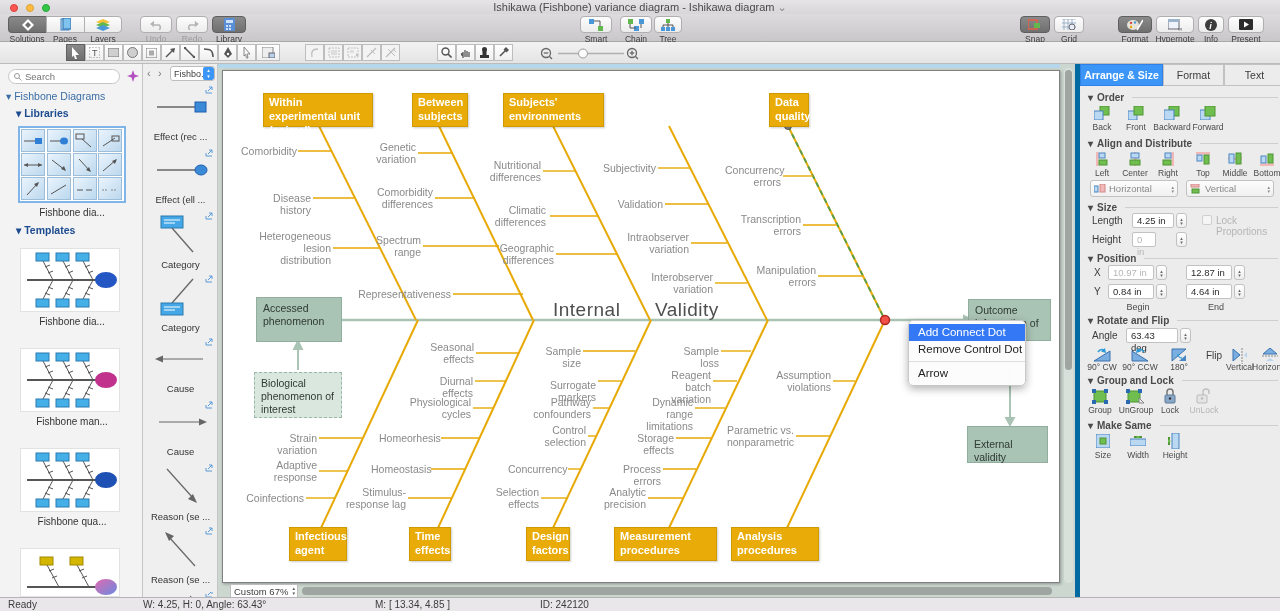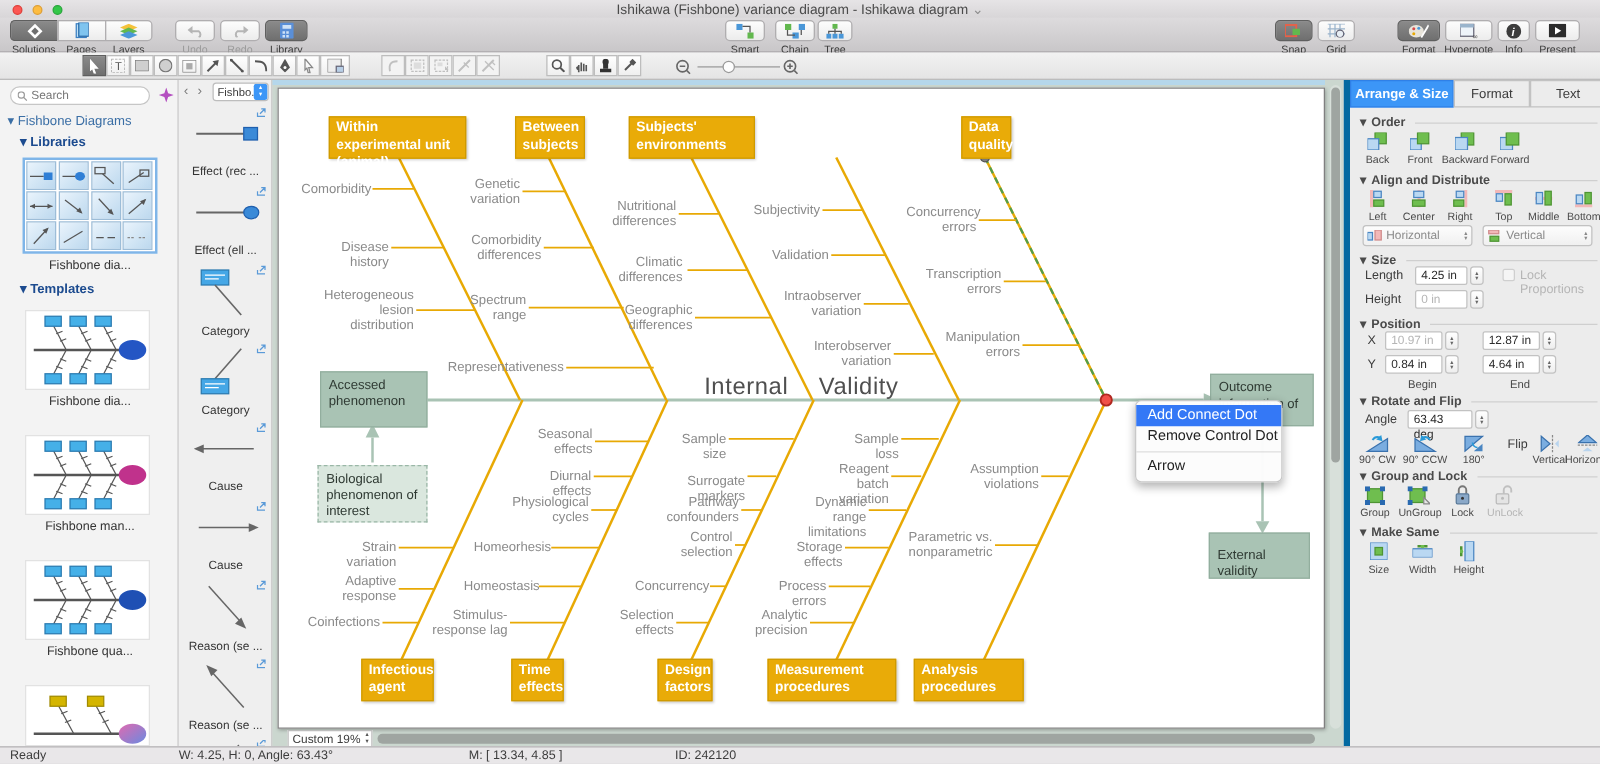--- a/index.html
+++ b/index.html
@@ -751,21 +751,21 @@
 
         <line x1="75" y1="299" x2="75" y2="279" stroke="#a9c3b4" stroke-width="2"></line>
         <polygon points="69.5,279 75,268 80.5,279" fill="#a9c3b4"></polygon>
         <line x1="787" y1="272" x2="787" y2="346" stroke="#a9c3b4" stroke-width="2"></line>
         <polygon points="781.5,346 787,356 792.5,346" fill="#a9c3b4"></polygon>
 
         <circle cx="565" cy="55" r="3.5" fill="#8a8a8a" stroke="#555"></circle>
         <circle cx="662" cy="249" r="4.5" fill="#f05048" stroke="#b02820" stroke-width="1.5"></circle>
       </svg>
 
-      <div class="spinelbl" style="left:330px;top:228px;width:88px;text-align:center">Internal</div>
+      <div class="spinelbl" style="left:330px;top:228px;width:88px;text-align:left">Internal</div>
       <div class="spinelbl" style="left:432px;top:228px;width:100px">Validity</div>
 
       <div class="cat" style="left:40px;top:22px;width:110px">Within experimental unit (animal)</div>
       <div class="cat" style="left:189px;top:22px;width:56px">Between subjects</div>
       <div class="cat" style="left:280px;top:22px;width:101px">Subjects' environments</div>
       <div class="cat" style="left:546px;top:22px;width:40px">Data quality</div>
 
       <div class="cat" style="left:66px;top:456px;width:58px">Infectious agent</div>
       <div class="cat" style="left:186px;top:456px;width:42px">Time effects</div>
       <div class="cat" style="left:303px;top:456px;width:44px">Design factors</div>
@@ -824,21 +824,21 @@
       <div class="mi hl">Add Connect Dot</div>
       <div class="mi">Remove Control Dot</div>
       <div class="msep"></div>
       <div class="mi">Arrow</div>
     </div>
 
     <div id="vscroll">
         <div id="vthumb"></div>
       </div>
     <div id="canvasbottom">
-      <div id="zoomsel"><span>Custom 19%</span><span class="abs" style="right:2px;top:1px;font-size:5px;color:#555;line-height:5px;text-align:center">▴<br>▾</span></div>
+      <div id="zoomsel"><span>Custom 67%</span><span class="abs" style="right:2px;top:1px;font-size:5px;color:#555;line-height:5px;text-align:center">▴<br>▾</span></div>
       <div id="hthumb"></div>
     </div>
   </div>
 
   <div id="inspector">
     <div class="tab active" style="left:0;width:83px">Arrange &amp; Size</div>
     <div class="tab" style="left:83px;width:61px">Format</div>
     <div class="tab" style="left:144px;width:61px">Text</div>
 
     <div class="sect" style="top:28px">▾ <span>Order</span><span class="rule"></span></div>
@@ -917,21 +917,21 @@
         <span class="dar">▴<br>▾</span>
       </div>
 
     <div class="sect" style="top:138px">▾ <span>Size</span><span class="rule"></span></div>
     <div class="flab" style="left:12px;top:151px">Length</div>
     <div class="inp" style="left:52px;top:149px;width:42px">4.25 in</div>
     <div class="stepper" style="left:96px;top:149px">▴<br>▾</div>
     <div class="chk" style="left:122px;top:151px"></div>
     <div class="flab" style="left:136px;top:151px;color:#b5b5b5">Lock Proportions</div>
     <div class="flab" style="left:12px;top:170px">Height</div>
-    <div class="inp dis" style="left:52px;top:168px;width:42px">0 in</div>
+    <div class="inp dis" style="left:52px;top:168px;width:24px">0 in</div>
     <div class="stepper" style="left:96px;top:168px">▴<br>▾</div>
 
     <div class="sect" style="top:189px">▾ <span>Position</span><span class="rule"></span></div>
     <div class="flab" style="left:14px;top:203px">X</div>
     <div class="inp dis" style="left:28px;top:201px;width:46px">10.97 in</div>
     <div class="stepper" style="left:76px;top:201px">▴<br>▾</div>
     <div class="inp" style="left:106px;top:201px;width:46px">12.87 in</div>
     <div class="stepper" style="left:154px;top:201px">▴<br>▾</div>
     <div class="flab" style="left:14px;top:222px">Y</div>
     <div class="inp" style="left:28px;top:220px;width:46px">0.84 in</div>

